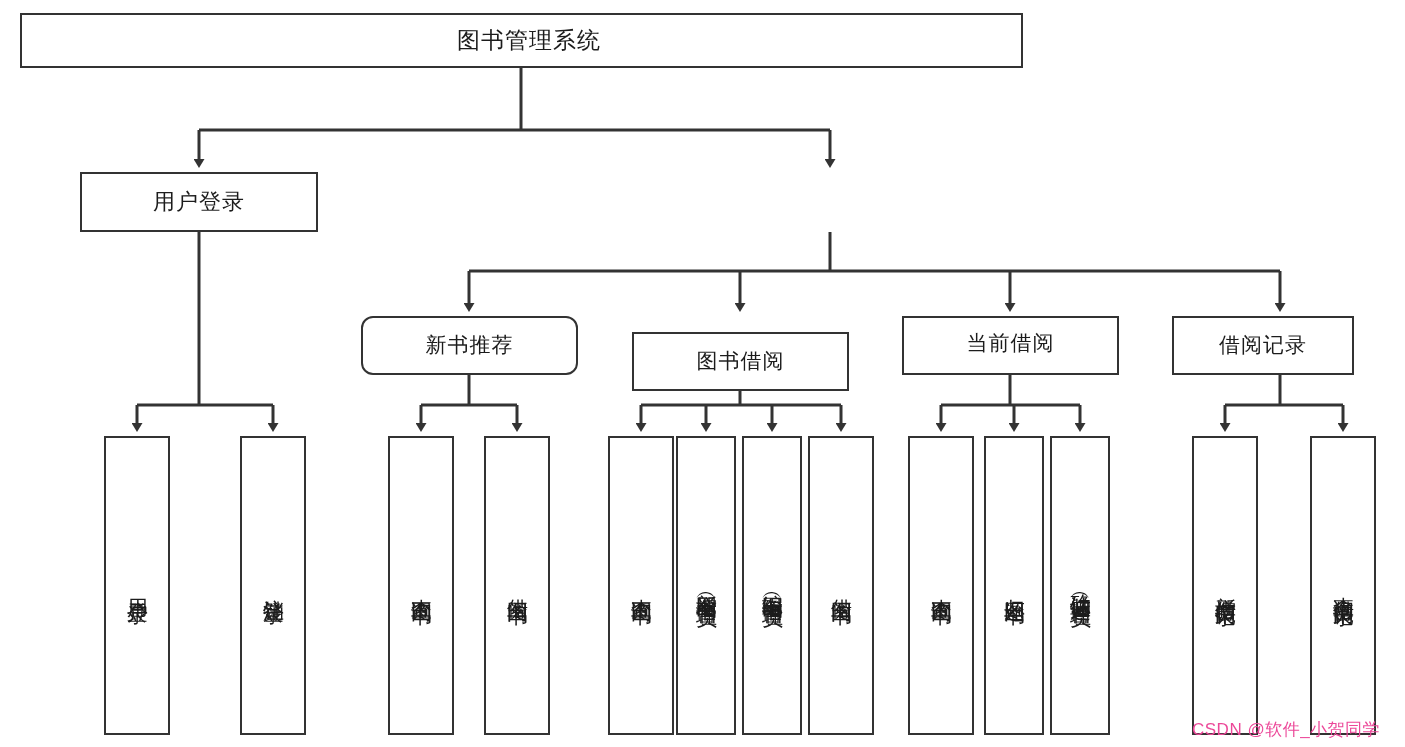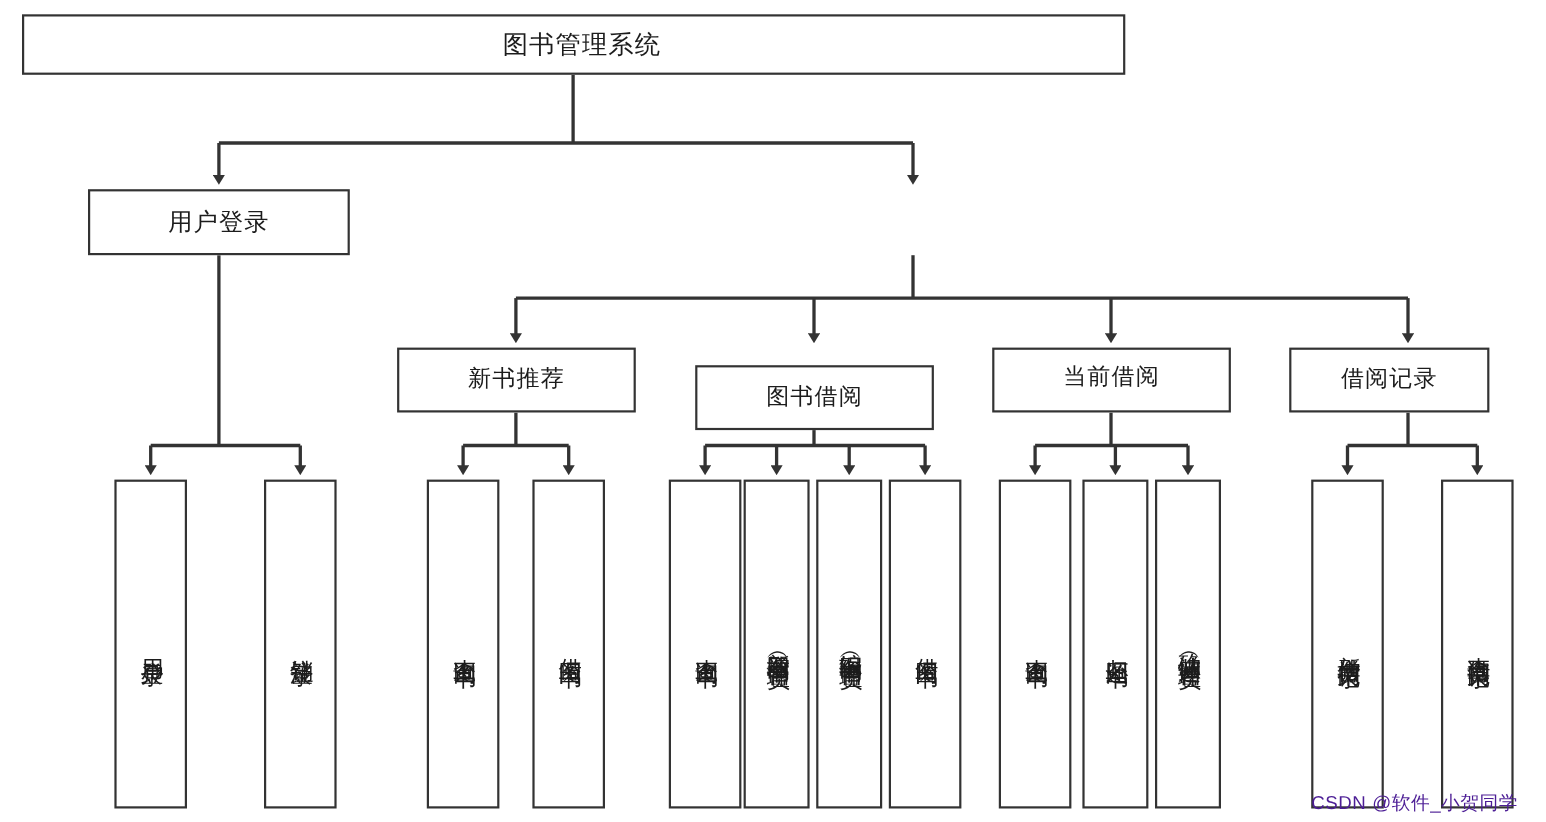--- a/index.html
+++ b/index.html
@@ -56,21 +56,21 @@
     text-orientation: upright;
     font-size: 21px;
     line-height: 1.28;
     letter-spacing: 2px;
     white-space: normal;
     max-height: 100%;
   }
   .watermark {
     position: absolute;
     font-size: 17px;
-    color: #4c1d95;
+    color: #ec4899;
     letter-spacing: 0.5px;
     white-space: nowrap;
     user-select: none;
   }
 </style>
 </head>
 <body>
 
 <div id="canvas">
 
@@ -125,21 +125,21 @@
   </svg>
 
   <div class="node root" style="left:20px; top:13px; width:1003px; height:55px;padding-left:15px;">
     <span class="node-label">图书管理系统</span>
   </div>
 
   <div class="node level2" style="left:80px; top:172px; width:238px; height:60px;">
     <span class="node-label">用户登录</span>
   </div>
 
-  <div class="node level3" style="left:361px; top:316px; width:217px; height:59px;">
+  <div class="node level3" style="left:361px; top:316px; width:217px; height:59px;border-radius:12px;">
     <span class="node-label">新书推荐</span>
   </div>
   <div class="node level3" style="left:632px; top:332px; width:217px; height:59px;">
     <span class="node-label">图书借阅</span>
   </div>
   <div class="node level3" style="left:902px; top:316px; width:217px; height:59px;font-family:Liberation Mono, monospace;">
     <span class="node-label">当前借阅</span>
   </div>
   <div class="node level3" style="left:1172px; top:316px; width:182px; height:59px;">
     <span class="node-label">借阅记录</span>

